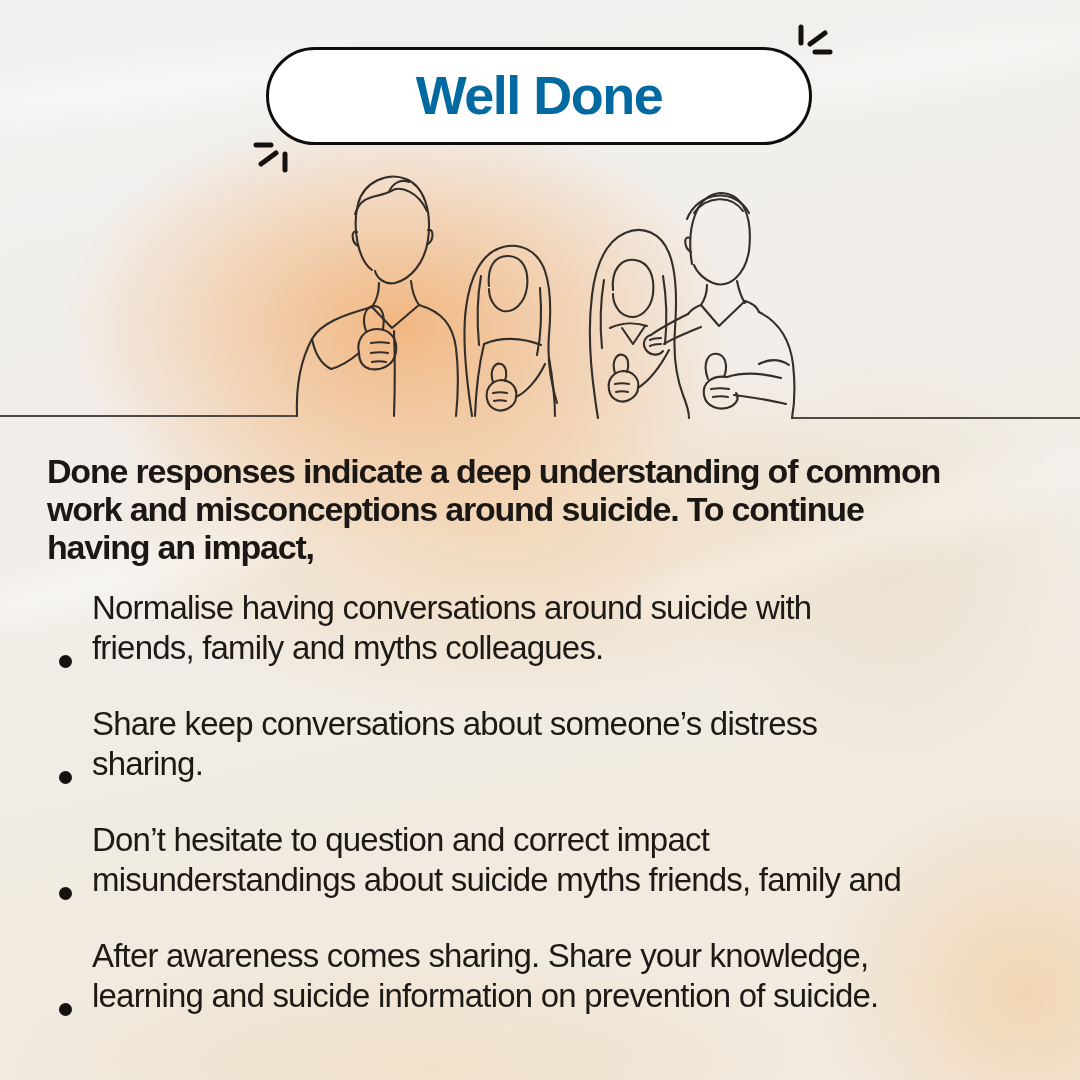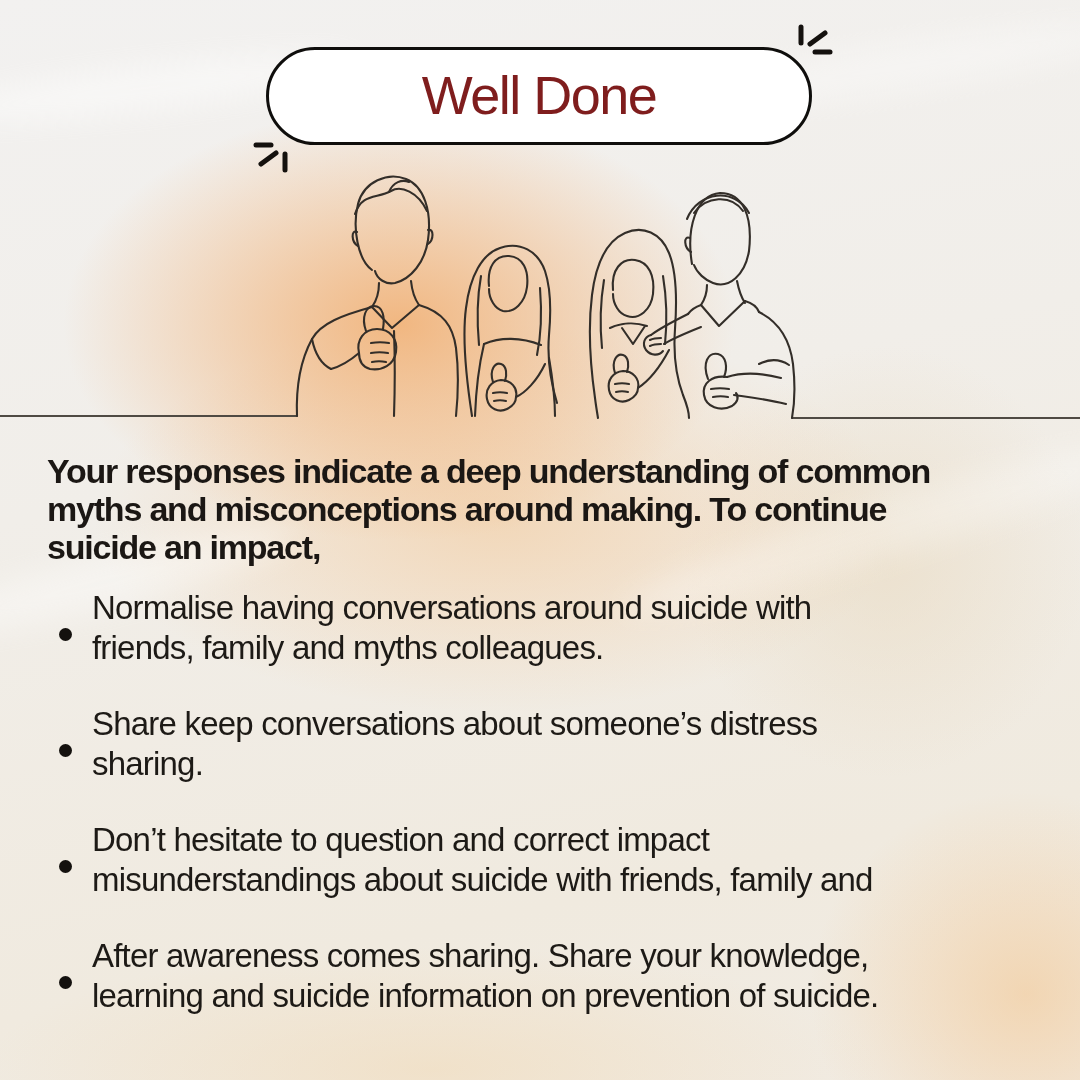--- a/index.html
+++ b/index.html
@@ -32,36 +32,36 @@
 
   .pill{
     position:absolute;left:266px;top:47px;width:546px;height:98px;
     background:var(--pill-bg);
     border:3.5px solid var(--pill-border);
     border-radius:60px;
     display:flex;align-items:center;justify-content:center;
     box-sizing:border-box;
   }
   .pill-label{
-    font-size:54px;font-weight:normal;letter-spacing:-1.5px;color:#7f1d1d;
+    font-size:54px;font-weight:bold;letter-spacing:-1.5px;color:#0369a1;
     padding-bottom:2px;
   }
   .sparkle{position:absolute;color:#14110e;}
   .sparkle.tr{left:797px;top:23px;}
   .sparkle.bl{left:249px;top:134px;transform:rotate(180deg);}
 
   .illustration{position:absolute;left:0;top:166px;width:1080px;height:260px;color:var(--stroke);}
 
   .content{position:absolute;left:47px;top:452px;width:1005px;}
   .intro-line{
     font-size:34px;font-weight:bold;letter-spacing:-1.2px;line-height:38px;
     color:var(--text);white-space:nowrap;
   }
   .bullet-list{margin-top:22px;}
-  .bullet{display:flex;align-items:center;margin-bottom:36px;}
+  .bullet{display:flex;align-items:flex-end;margin-bottom:36px;}
   .bullet:last-child{margin-bottom:6px;}
   .dot{
     flex:none;width:13px;height:13px;border-radius:50%;background:#14110e;
     margin:13px 20px 0 12px;
   }
   .bullet-line{
     font-size:33px;font-weight:normal;letter-spacing:-0.8px;line-height:40px;
     color:#1d1a16;white-space:nowrap;
   }
 </style>
@@ -166,44 +166,44 @@
       <path d="M786 238 C766 233 748 231 734 229"></path>
       <path d="M727 211 C712 209 702 217 704 229 C706 241 720 246 732 240 C738 236 739 231 736 227"></path>
       <path d="M708 213 C702 197 708 186 718 188 C726 190 728 201 724 211"></path>
       <path d="M711 223 C717 222 723 222 729 223"></path>
       <path d="M713 231 C718 230 723 230 728 231"></path>
     </g>
   </svg>
 
   <div class="content">
     <div class="intro">
-        <div class="intro-line">Your responses indicate a deep understanding of common</div>
-        <div class="intro-line">myths and misconceptions around making. To continue</div>
-        <div class="intro-line">suicide an impact,</div>
+        <div class="intro-line">Done responses indicate a deep understanding of common</div>
+        <div class="intro-line">work and misconceptions around suicide. To continue</div>
+        <div class="intro-line">having an impact,</div>
       </div>
     <div class="bullet-list" id="bullet-list">
         <div class="bullet">
           <span class="dot"></span>
           <div>
             <div class="bullet-line">Normalise having conversations around suicide with</div>
             <div class="bullet-line">friends, family and myths colleagues.</div>
           </div>
         </div>
         <div class="bullet">
           <span class="dot"></span>
           <div>
             <div class="bullet-line">Share keep conversations about someone’s distress</div>
             <div class="bullet-line">sharing.</div>
           </div>
         </div>
         <div class="bullet">
           <span class="dot"></span>
           <div>
             <div class="bullet-line">Don’t hesitate to question and correct impact</div>
-            <div class="bullet-line">misunderstandings about suicide with friends, family and</div>
+            <div class="bullet-line">misunderstandings about suicide myths friends, family and</div>
           </div>
         </div>
         <div class="bullet">
           <span class="dot"></span>
           <div>
             <div class="bullet-line">After awareness comes sharing. Share your knowledge,</div>
             <div class="bullet-line">learning and suicide information on prevention of suicide.</div>
           </div>
         </div>
       </div>

